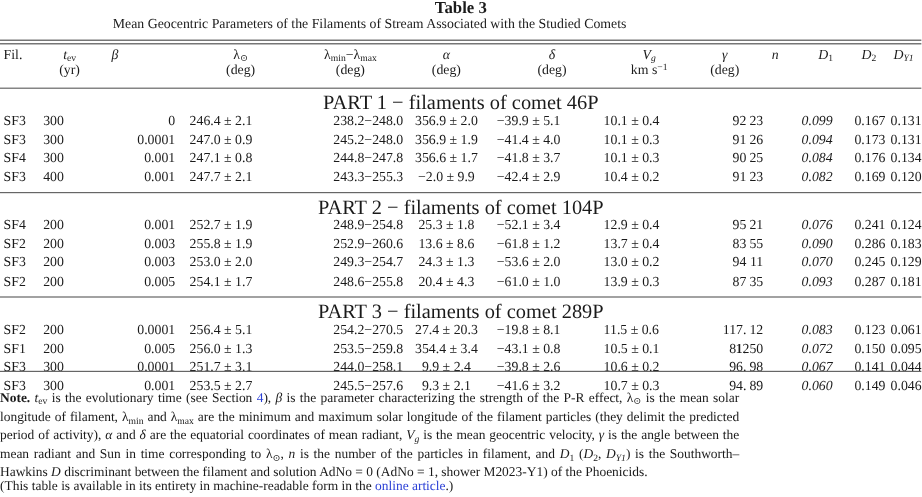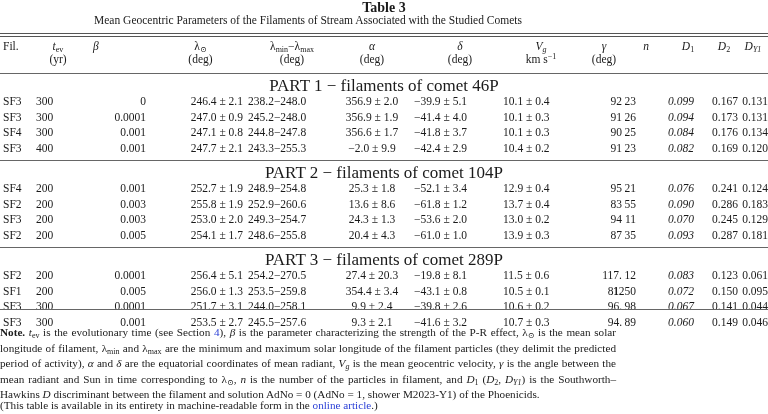--- a/index.html
+++ b/index.html
@@ -32,22 +32,22 @@
   sup { font-size: 8px; vertical-align: 4px; line-height: 0; }
   .part-label {
     position: absolute; left: 0; width: 768px; text-align: center;
     font-size: 17px; line-height: 13px;
   }
   .row { position: absolute; left: 0; width: 768px; height: 18px; font-size: 11.5px; line-height: 13px; }
   .cell { position: absolute; white-space: nowrap; }
   .c-fil { left: 3px; }
   .c-tev { left: 36px; width: 30px; text-align: left; }
   .c-beta { left: 90px; width: 56px; text-align: right; }
-  .c-lam { left: 158px; width: 85px; text-align: right; }
-  .c-range { left: 248px; width: 88px; text-align: left; }
+  .c-lam { left: 158px; width: 85px; text-align: left; }
+  .c-range { left: 248px; width: 88px; text-align: right; }
   .c-alpha { left: 328px; width: 88px; text-align: center; }
   .c-delta { left: 414px; width: 92px; }
   .c-vg { left: 500px; width: 82px; text-align: left; padding-left: 3px; }
   .c-gamma { left: 582px; width: 40px; text-align: right; }
   .c-n { left: 602px; width: 34px; text-align: right; }
   .c-d1 { left: 665px; width: 46px; text-align: left; padding-left: 3px; font-style: italic; }
   .c-d2 { left: 712px; width: 40px; text-align: left; }
   .c-dy1 { left: 730px; width: 38px; text-align: right; }
   .note {
     position: absolute; left: 0; top: 325px; width: 616px;

